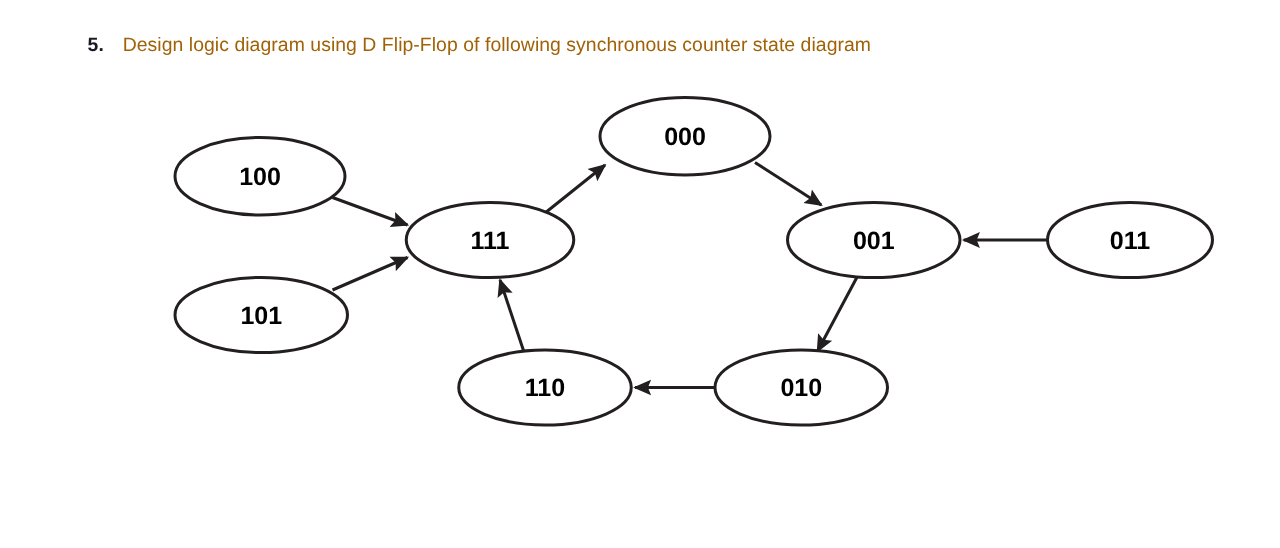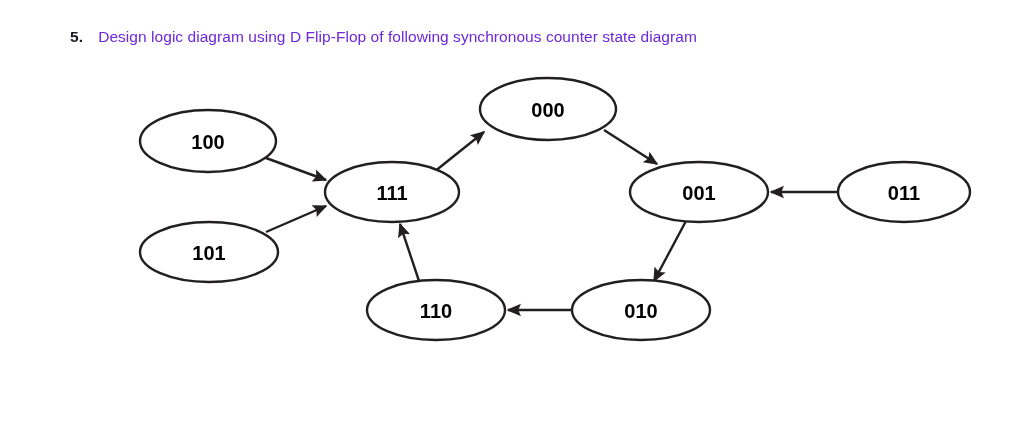--- a/index.html
+++ b/index.html
@@ -30,21 +30,21 @@
   }
   .q-number {
     font-size: 15.5px;
     font-weight: bold;
     color: #1a1a24;
     letter-spacing: 0.1px;
   }
   .q-text {
     font-size: 15.5px;
     font-weight: 400;
-    color: #6d28d9;
+    color: #a16207;
     margin-left: 15px;
     letter-spacing: 0.05px;
   }
   #diagram-svg {
     position: absolute;
     left: 0;
     top: 0;
     width: 1024px;
     height: 438px;
   }

